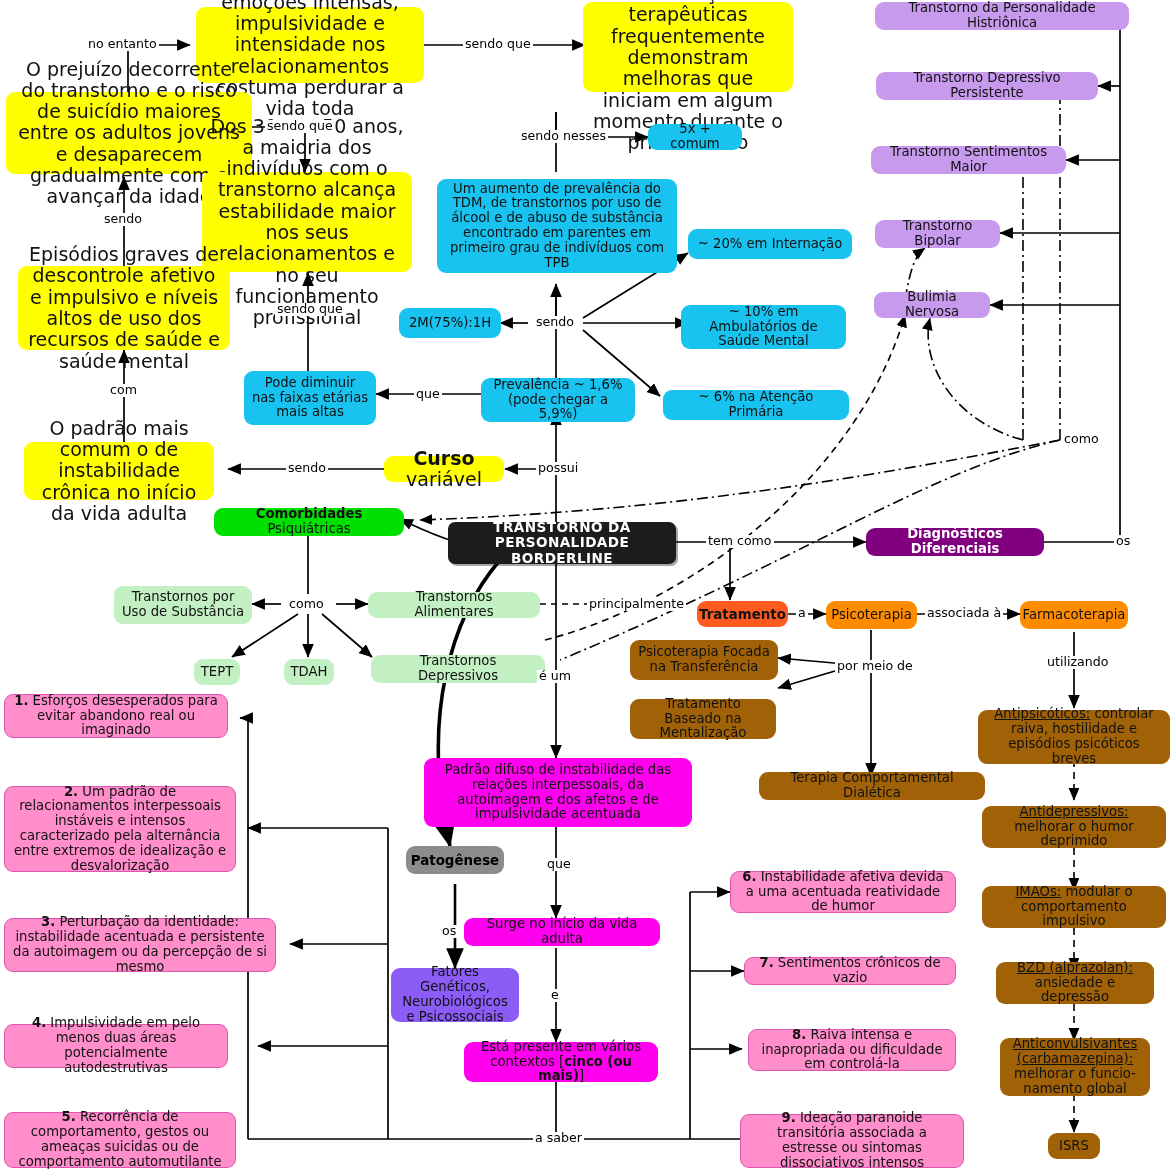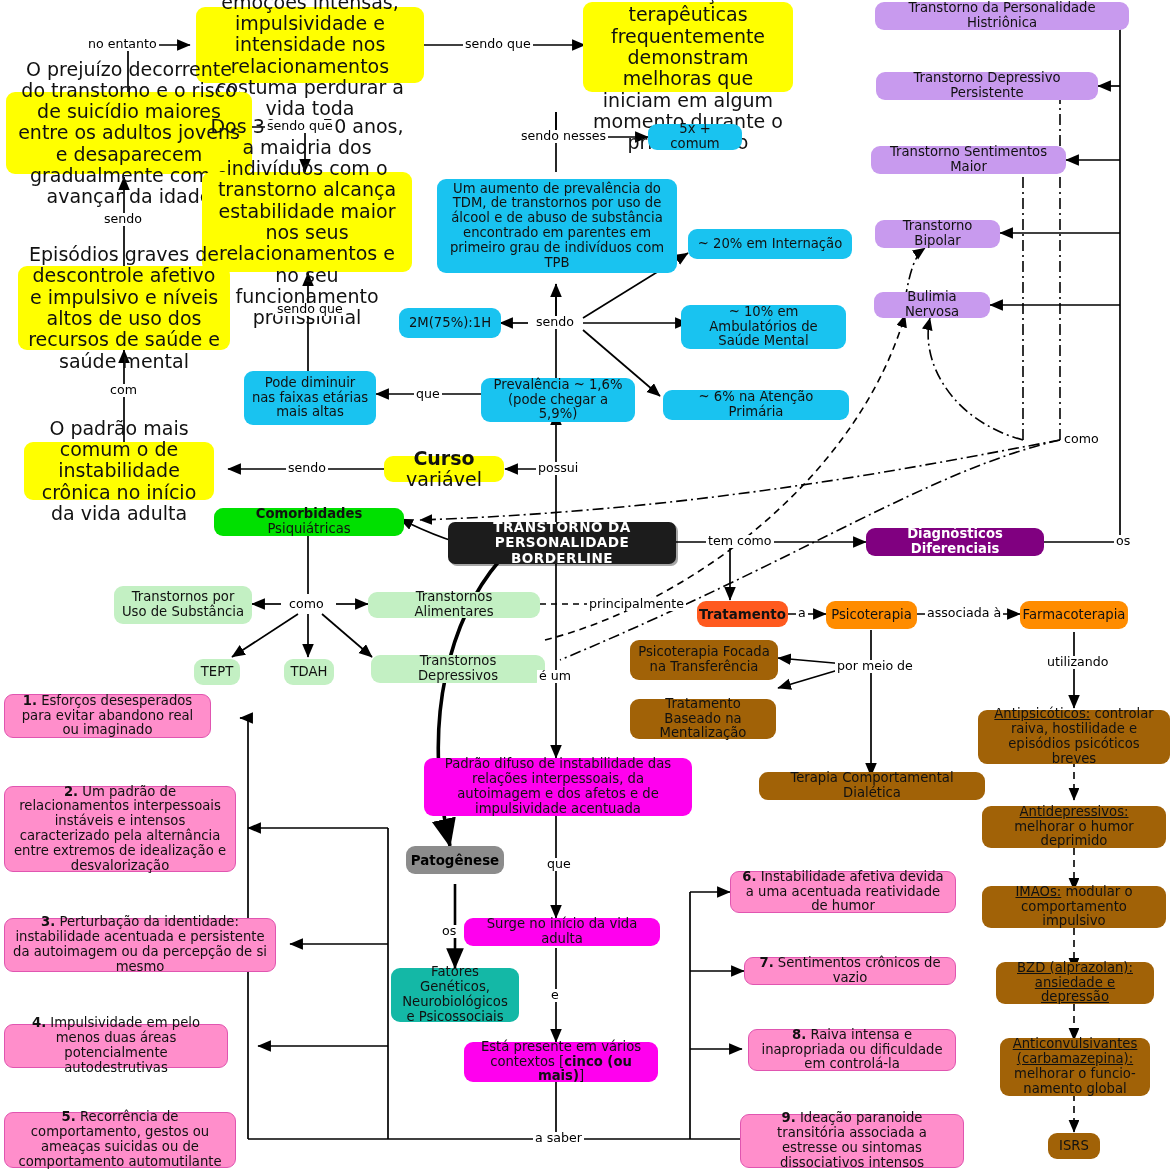--- a/index.html
+++ b/index.html
@@ -15,21 +15,21 @@
   .green{background:#00e000;font-size:13.2px;}
   .lgreen{background:#c3f0c3;font-size:13.2px;}
   .purple{background:#c89aee;font-size:13.2px;}
   .dpurple{background:#800080;color:#fff;font-weight:bold;font-size:13.2px;}
   .magenta{background:#ff00ee;font-size:13.2px;}
   .pink{background:#ff8ecb;border:1.4px solid #e055b0;font-size:13.2px;}
   .orange{background:#ff8c00;font-size:13.2px;}
   .orangered{background:#ff5a1f;font-weight:bold;font-size:13.4px;}
   .gold{background:#a16207;font-size:13.2px;}
   .grey{background:#8c8c8c;color:#000;font-weight:bold;font-size:13.4px;}
-  .lgrey{background:#14b8a6;font-size:13.2px;text-align:center;}
+  .lgrey{background:#8b5cf6;font-size:13.2px;text-align:center;}
   .black{background:#1c1c1c;color:#fff;font-weight:bold;font-size:13.6px;
          letter-spacing:.4px;border-radius:7px;
          box-shadow:2px 2px 0 rgba(0,0,0,.35);}
   .lbl{position:absolute;font-size:12.6px;color:#000000;background:#fff;
        padding:0 2px;white-space:nowrap;line-height:1;text-align:center;}
   .b{font-weight:bold;}
   .u{text-decoration:underline;}
 </style>
 </head>
 <body>
@@ -234,43 +234,43 @@
 </div>
 
 <div class="node gold" style="left:982px;top:806px;width:184px;height:42px;">
   <span><span class="u">Antidepressivos:</span><span> melhorar o humor deprimido</span></span>
 </div>
 
 <div class="node gold" style="left:982px;top:886px;width:184px;height:42px;">
   <span><span class="u">IMAOs:</span><span> modular o comportamento impulsivo</span></span>
 </div>
 
-<div class="node gold" style="left:996px;top:962px;width:158px;height:42px;text-decoration:underline;">
+<div class="node gold" style="left:996px;top:962px;width:158px;height:42px;">
   <span><span class="u">BZD (alprazolan):</span><span> ansiedade e depressão</span></span>
 </div>
 
 <div class="node gold" style="left:1000px;top:1038px;width:150px;height:58px;">
   <span><span class="u">Anticonvulsivantes (carbamazepina):</span><span> melhorar o funcio-namento global</span></span>
 </div>
 
 <div class="node gold" style="left:1048px;top:1133px;width:52px;height:26px;">ISRS</div>
 
-<div class="node magenta" style="left:424px;top:758px;width:268px;height:58px;">Padrão difuso de instabilidade das relações interpessoais, da autoimagem e dos afetos e de impulsividade acentuada</div>
+<div class="node magenta" style="left:424px;top:758px;width:268px;height:69px;">Padrão difuso de instabilidade das relações interpessoais, da autoimagem e dos afetos e de impulsividade acentuada</div>
 
 <div class="node grey" style="left:406px;top:846px;width:98px;height:28px;">Patogênese</div>
 
 <div class="node magenta" style="left:464px;top:918px;width:196px;height:28px;">Surge no início da vida adulta</div>
 
 <div class="node lgrey" style="left:391px;top:968px;width:128px;height:54px;">Fatores Genéticos, Neurobiológicos e Psicossociais</div>
 
 <div class="node magenta" style="left:464px;top:1042px;width:194px;height:40px;">
   <span><span>Está presente em vários contextos [</span><span class="b">cinco (ou mais)</span><span>]</span></span>
 </div>
 
-<div class="node pink" style="left:4px;top:694px;width:207px;height:44px;">
+<div class="node pink" style="left:4px;top:694px;width:224px;height:44px;">
   <span><span class="b">1.</span><span> Esforços desesperados para evitar abandono real ou imaginado</span></span>
 </div>
 
 <div class="node pink" style="left:4px;top:786px;width:232px;height:86px;">
   <span><span class="b">2.</span><span> Um padrão de relacionamentos interpessoais instáveis e intensos caracterizado pela alternância entre extremos de idealização e desvalorização</span></span>
 </div>
 
 <div class="node pink" style="left:4px;top:918px;width:272px;height:54px;">
   <span><span class="b">3.</span><span> Perturbação da identidade: instabilidade acentuada e persistente da autoimagem ou da percepção de si mesmo</span></span>
 </div>

